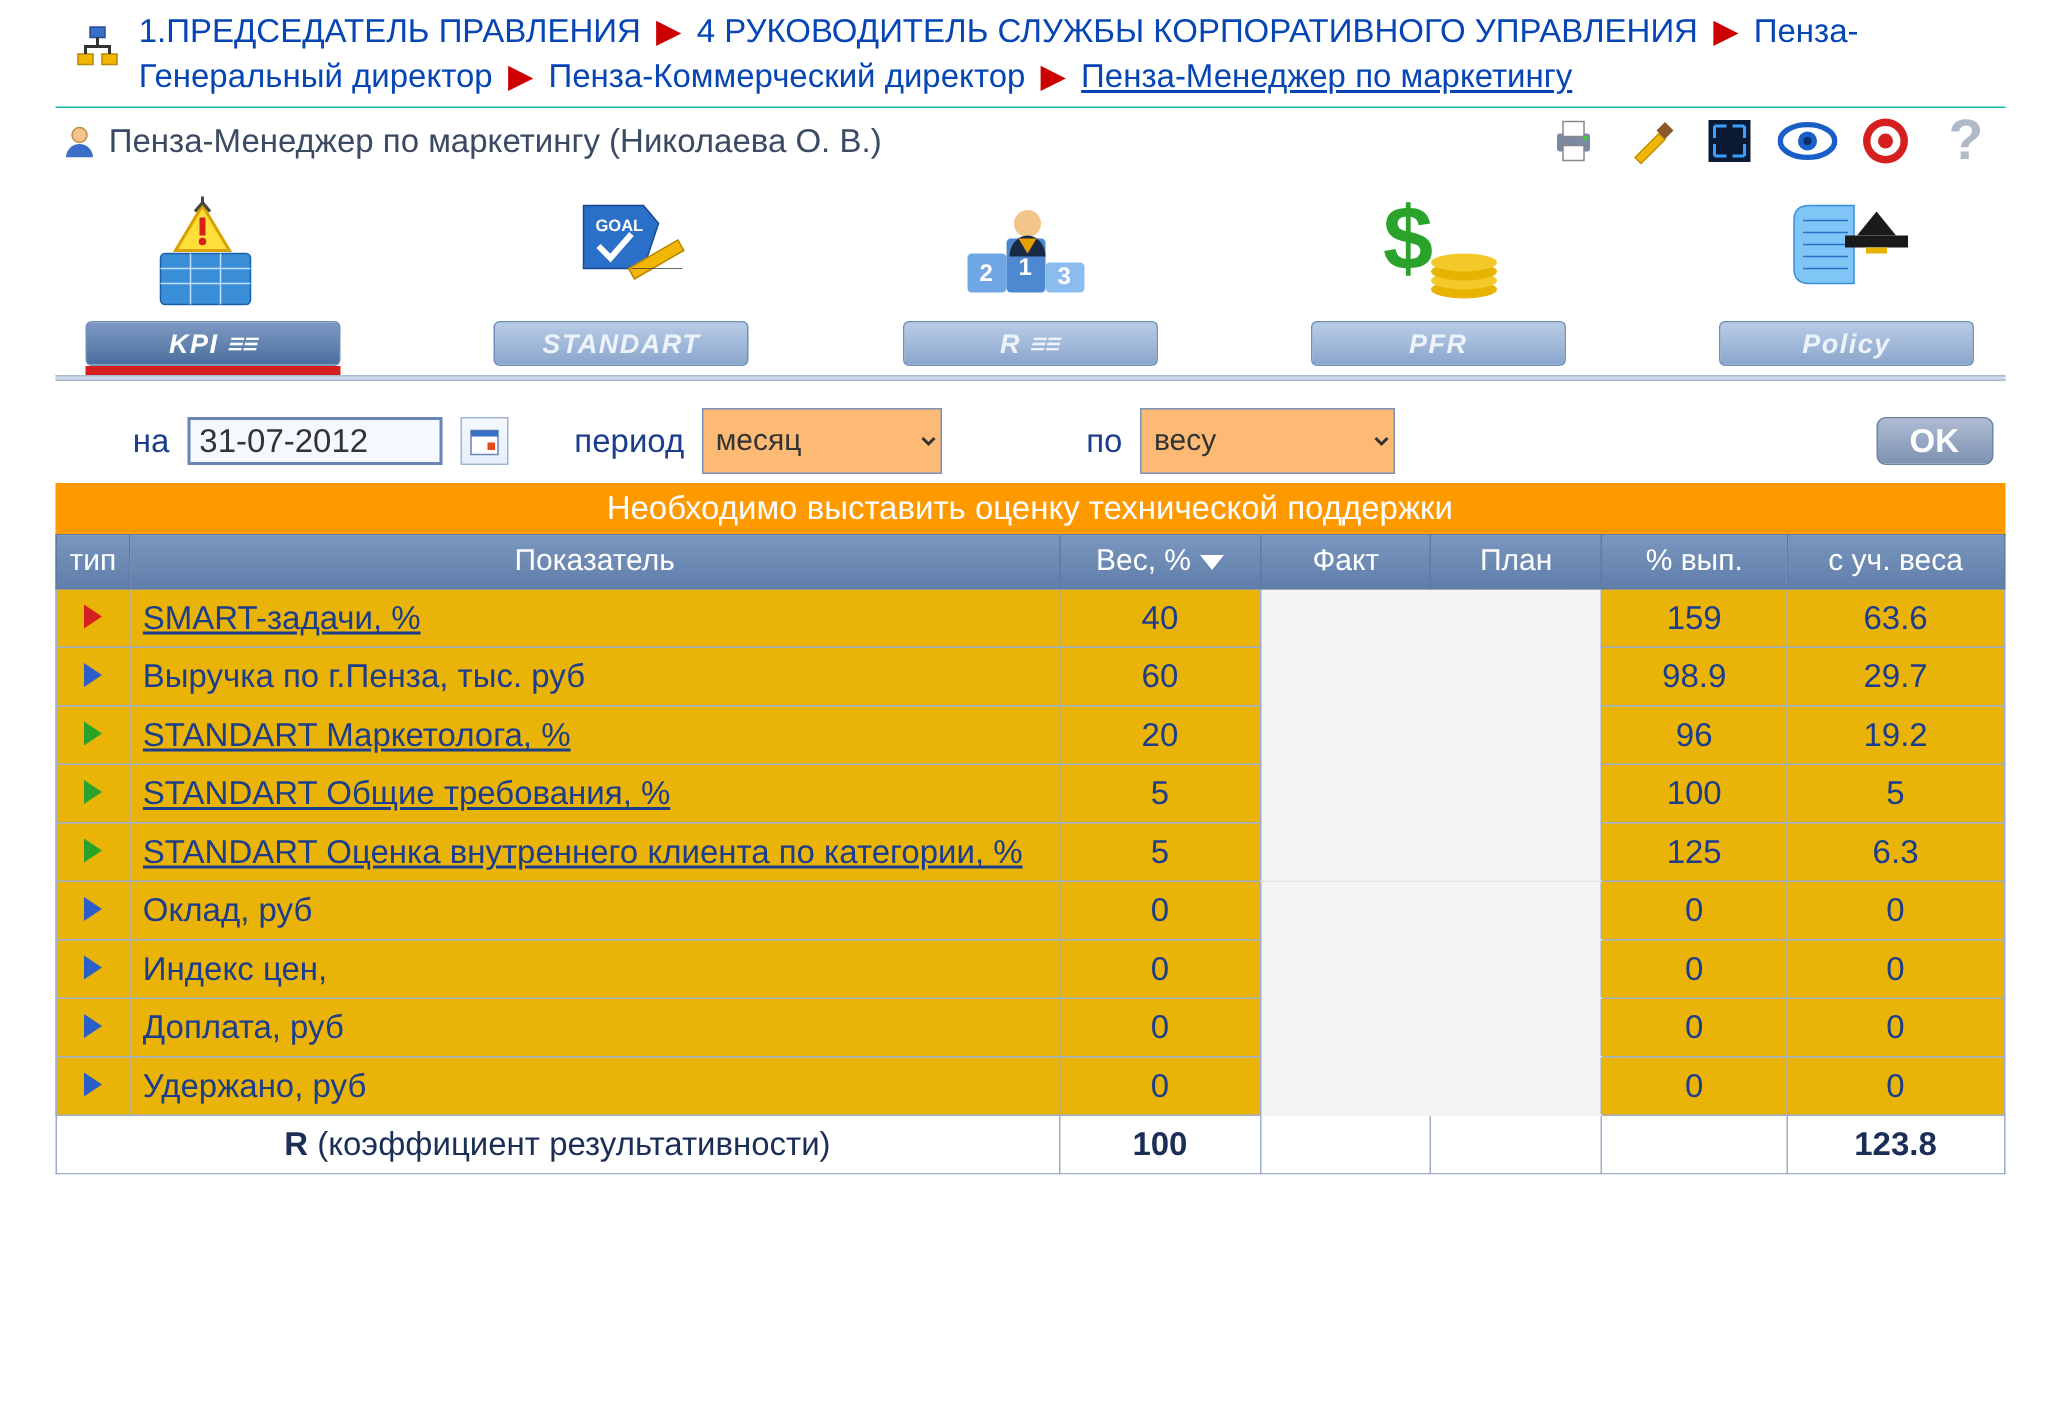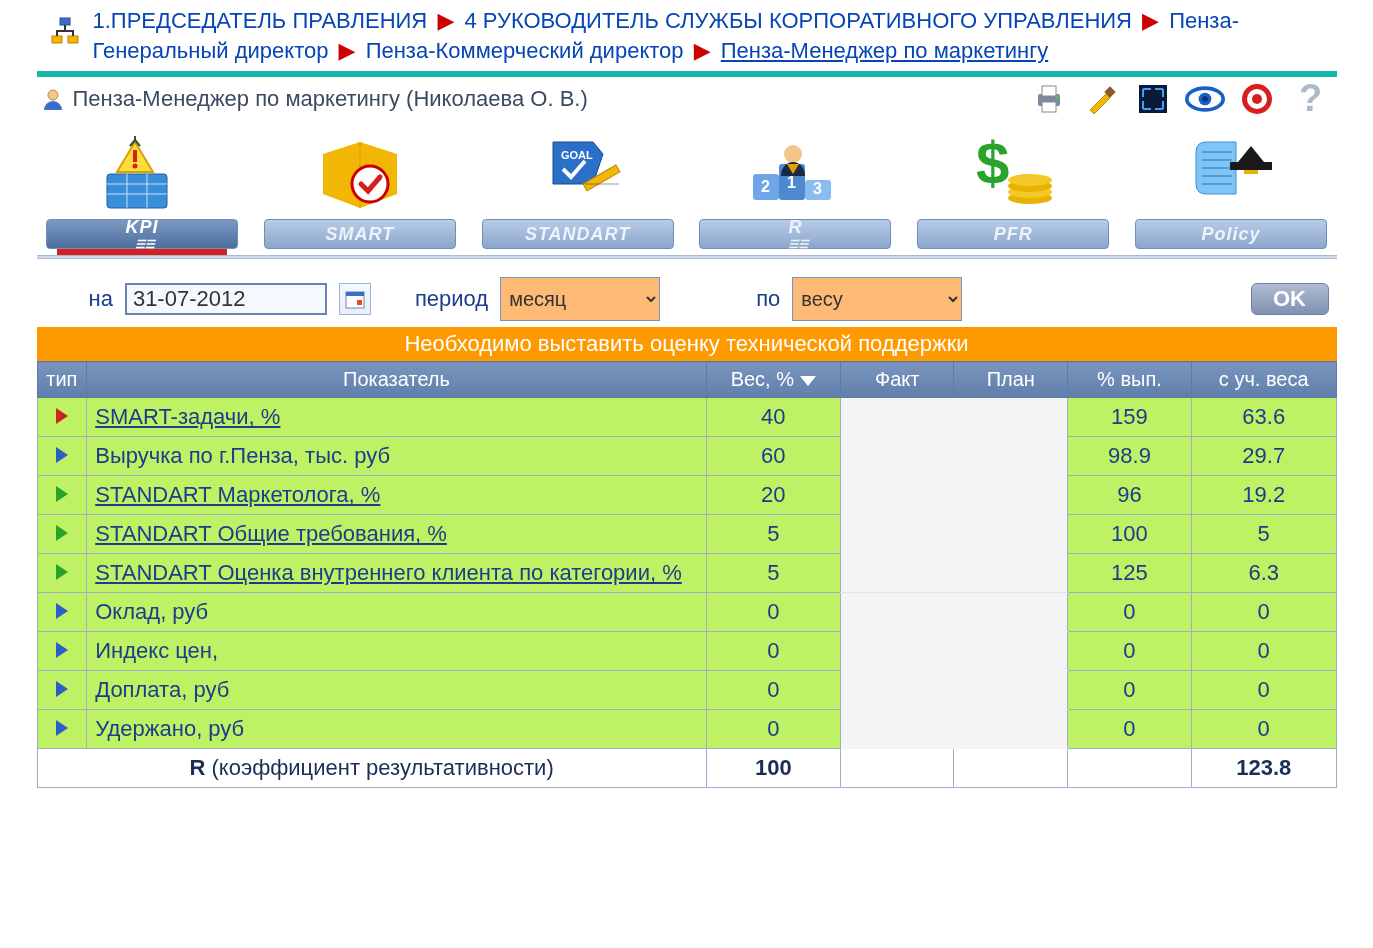--- a/index.html
+++ b/index.html
@@ -27,51 +27,50 @@
   }
   .breadcrumb { color: #0645b4; font-size: 22px; }
   .breadcrumb .sep { color: #c00; margin: 0 4px; }
   .breadcrumb .cur { text-decoration: underline; }
 
   
   .header-line {
     display: flex;
     align-items: center;
     padding: 2px 8px 6px 2px;
-    border-top: 6px solid #14b8a6;
+    border-top: 1px solid #14b8a6;
   }
   .user-icon { width: 28px; height: 28px; display: inline-flex; align-items: center; justify-content: center; margin-right: 6px; }
   .user-name { color: #3b4a63; font-size: 22px; }
   .header-spacer { flex: 1; }
   .tool-icons { display: flex; gap: 12px; align-items: center; }
   .tool-icon { width: 40px; height: 40px; display: inline-flex; align-items: center; justify-content: center; cursor: pointer; }
 
   
   .tabs-row {
     display: flex;
     justify-content: space-between;
     padding: 4px 8px 0 8px;
     background: #fff;
   }
   .tab-cell { width: 195px; display: flex; flex-direction: column; align-items: center; }
   .tab-big-icon { height: 90px; display: flex; align-items: center; justify-content: center; }
   .tab-button {
-    width: 192px; height: 30px;
+    width: 170px; height: 30px;
     background: linear-gradient(#b9cce6, #8aa6cc);
     border: 1px solid #6f8fbb;
     border-radius: 4px;
     color: #eef3fb;
     font-weight: bold;
     font-style: italic;
     font-size: 18px;
     letter-spacing: 1px;
     display: flex; align-items: center; justify-content: center;
     cursor: pointer;
     position: relative;
-    flex-direction: column;
   }
   .tab-button.active {
     background: linear-gradient(#7d99c2, #4c6e9e);
     color: #fff;
   }
   .tab-button .sub { font-size: 11px; margin-left: 6px; letter-spacing: 0; }
   .tab-underline { width: 170px; height: 6px; background: #d62020; margin-top: 0; }
   .tabs-sep {
     height: 4px;
     background: #cfd9e9;
@@ -83,21 +82,21 @@
   .filter-row {
     display: flex;
     align-items: center;
     gap: 12px;
     padding: 18px 8px 6px 8px;
     font-size: 22px;
     color: #1b3d8c;
     margin-left: 44px;
   }
   .date-box {
-    width: 202px; height: 32px;
+    width: 170px; height: 32px;
     border: 2px solid #6a84b5;
     background: #f5f8ff;
     padding: 0 6px;
     color: #333;
     font-size: 22px;
   }
   .cal-btn {
     width: 32px; height: 32px;
     border: 1px solid #9fb3d6;
     background: linear-gradient(#f5f8ff,#e7eef9);
@@ -146,21 +145,21 @@
     border: 1px solid #5e7aa4;
     text-align: center;
   }
   table.kpi th.left { }
   table.kpi td {
     border: 1px solid #9caec9;
     padding: 6px 8px;
     font-size: 22px;
     color: #1b3d8c;
     text-align: center;
-    background: #bef264;
+    background: #eab308;
     vertical-align: middle;
   }
   table.kpi td.ind { text-align: left; }
   table.kpi td.ind .underlined { text-decoration: underline; }
   .tri { display: inline-block; width: 0; height: 0; border-top: 8px solid transparent; border-bottom: 8px solid transparent; }
   .tri.red   { border-left: 12px solid #d62020; }
   .tri.blue  { border-left: 12px solid #2a5fc8; }
   .tri.green { border-left: 12px solid #2aa32a; }
   .sort-tri { display: inline-block; width: 0; height: 0; border-left: 8px solid transparent; border-right: 8px solid transparent; border-top: 10px solid #fff; margin-left: 6px; vertical-align: middle; }
   .fact-blank { background: #f4f4f4 !important; }
@@ -265,33 +264,20 @@
           <rect x="36" y="16" width="4" height="12" fill="#d62020"></rect>
             <circle cx="38" cy="32" r="2.5" fill="#d62020"></circle>
           <path d="M38 6 v-4 M38 6 l5 6 M38 6 l-5 6" stroke="#444" stroke-width="2" fill="none"></path>
         </svg>
       </div>
       <div class="tab-button active">
         <span>KPI</span>
         <span class="sub">☰☰</span>
       </div>
       <div class="tab-underline"></div>
-    </div>
-    <div class="tab-cell">
-      <div class="tab-big-icon">
-        <svg width="90" height="80" viewBox="0 0 90 80">
-            <path d="M8 20 L45 8 L82 20 V60 L45 74 L8 60 Z" fill="#f2b705"></path>
-            <path d="M45 8 V74" stroke="#d89a00"></path>
-            <circle cx="55" cy="50" r="18" fill="#fff" stroke="#c00" stroke-width="3"></circle>
-            <path d="M46 50 l7 7 l12 -14" stroke="#d62020" stroke-width="5" fill="none" stroke-linecap="round"></path>
-          </svg>
-      </div>
-      <div class="tab-button">
-        <span>SMART</span>
-      </div>
     </div>
     <div class="tab-cell">
       <div class="tab-big-icon">
         <svg width="90" height="80" viewBox="0 0 90 80">
           <path d="M20 8 L60 8 L70 20 L60 50 L20 50 Z" fill="#2a6fc8" stroke="#174a92"></path>
           <text x="28" y="25" font-size="11" fill="#fff" font-weight="bold">GOAL</text>
           <path d="M30 35 l8 8 l14 -16" stroke="#fff" stroke-width="4" fill="none"></path>
           <rect x="50" y="50" width="38" height="8" transform="rotate(-30 50 50)" fill="#f2b705" stroke="#b88700"></rect>
           <path d="M52 50 h34" stroke="#333" stroke-width="0.5"></path>
         </svg>

